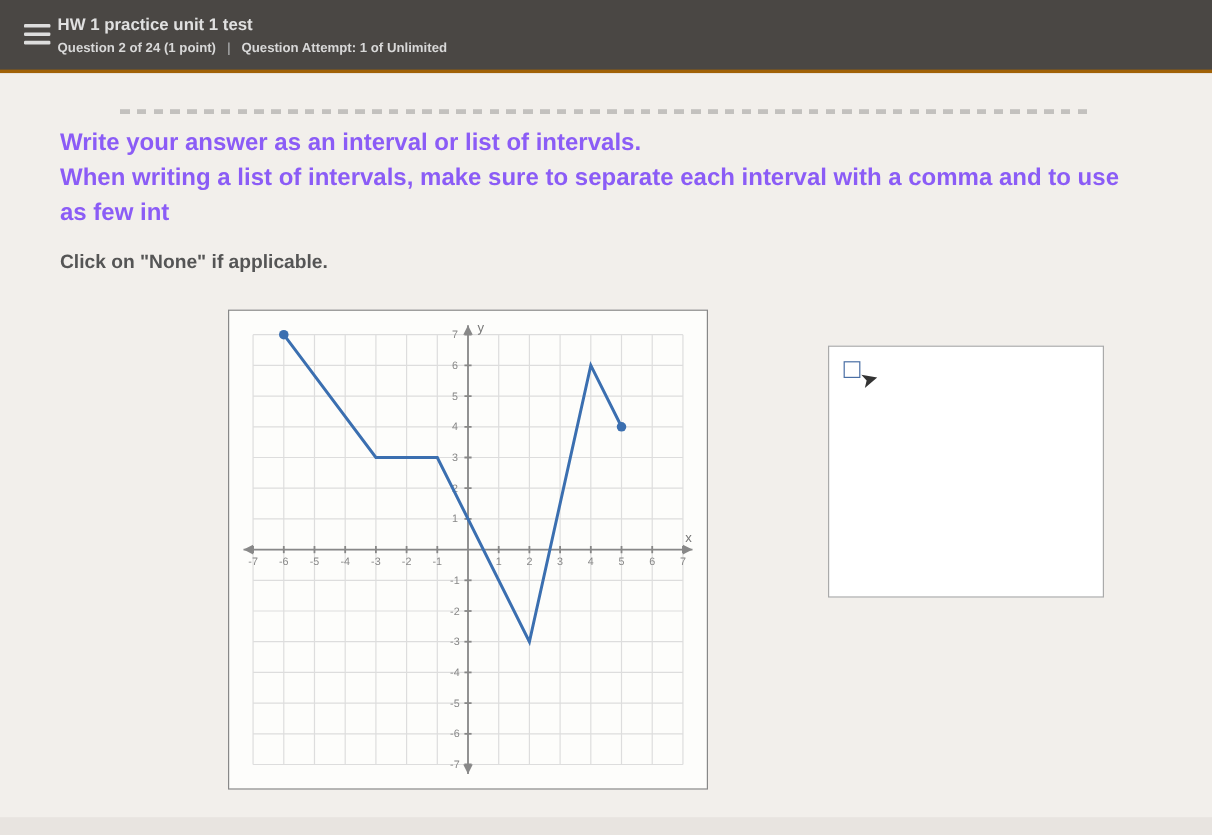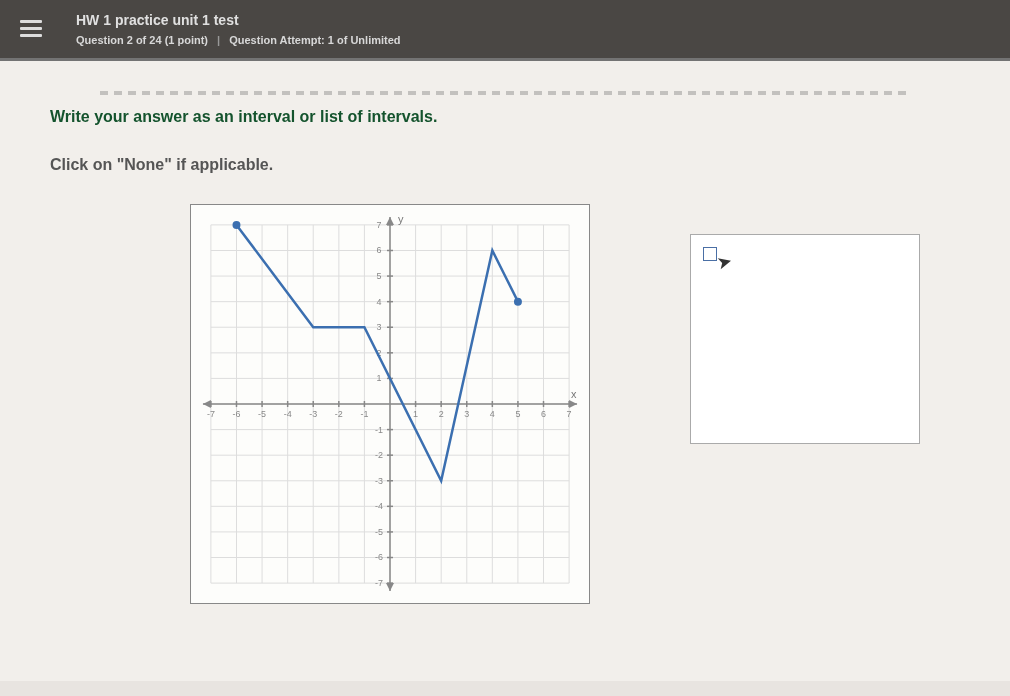--- a/index.html
+++ b/index.html
@@ -8,22 +8,22 @@
       height: 696px;
       background: #e8e4e0;
       font-family: Arial, sans-serif;
       overflow: hidden;
     }
     .header {
       background: #4a4744;
       padding: 12px 20px;
       display: flex;
       align-items: flex-start;
-      gap: 34px;
-      border-bottom: 3px solid #737373;
+      gap: 6px;
+      border-bottom: 3px solid #a16207;
     }
     .menu-icon {
       display: flex;
       flex-direction: column;
       gap: 4px;
       margin-top: 8px;
       cursor: pointer;
     }
     .menu-icon span {
       width: 22px;
@@ -45,24 +45,24 @@
       font-weight: bold;
       color: #d8d8d8;
     }
     .sep { margin: 0 6px; color: #999; }
     .content {
       padding: 30px 50px 20px 50px;
       background: #f2efeb;
       min-height: 620px;
     }
     .instructions {
-      color: #14532d;
-      font-size: 16px;
+      color: #8b5cf6;
+      font-size: 20px;
       line-height: 1.45;
-      margin-bottom: 28px;
+      margin-bottom: 18px;
       font-weight: 600;
     }
     .click-none {
       color: #555;
       font-size: 16px;
       font-weight: 600;
       margin-bottom: 30px;
     }
     .main-area {
       display: flex;
@@ -135,20 +135,21 @@
       <span class="sep">|</span>
       <span>Question Attempt: 1 of Unlimited</span>
     </div>
   </div>
 </div>
 
 <div class="content">
   <div class="cutoff-bar"></div>
   <div class="instructions">
     <div>Write your answer as an interval or list of intervals.</div>
+    <div>When writing a list of intervals, make sure to separate each interval with a comma and to use as few int</div>
   </div>
   <div class="click-none">Click on "None" if applicable.</div>
 
   <div class="main-area">
     <div class="graph-container">
       <svg class="graph" viewBox="0 0 400 400">
           <line x1="20" y1="20" x2="20" y2="380" class="grid-line"></line>
           <line x1="45.71428571428572" y1="20" x2="45.71428571428572" y2="380" class="grid-line"></line>
           <line x1="71.42857142857142" y1="20" x2="71.42857142857142" y2="380" class="grid-line"></line>
           <line x1="97.14285714285714" y1="20" x2="97.14285714285714" y2="380" class="grid-line"></line>

